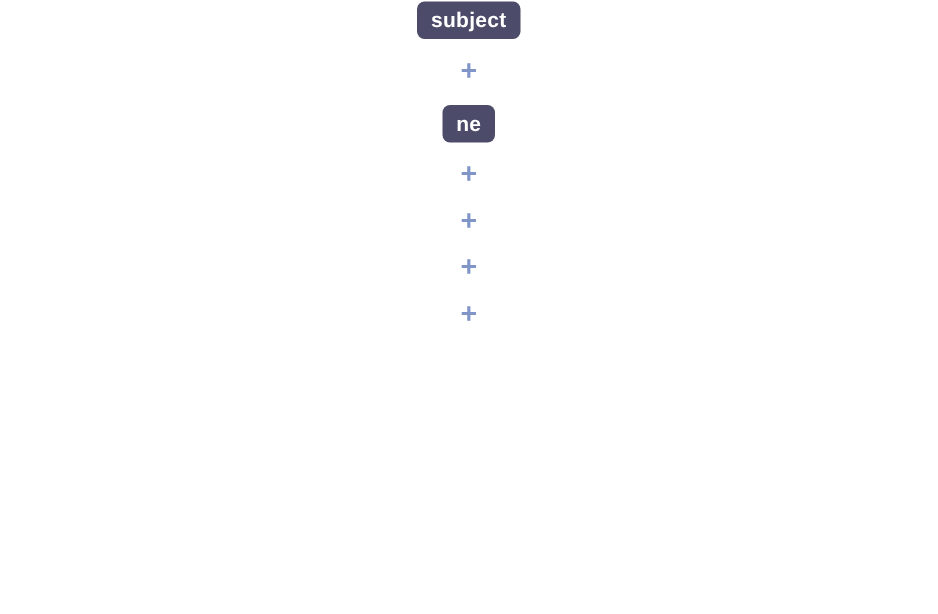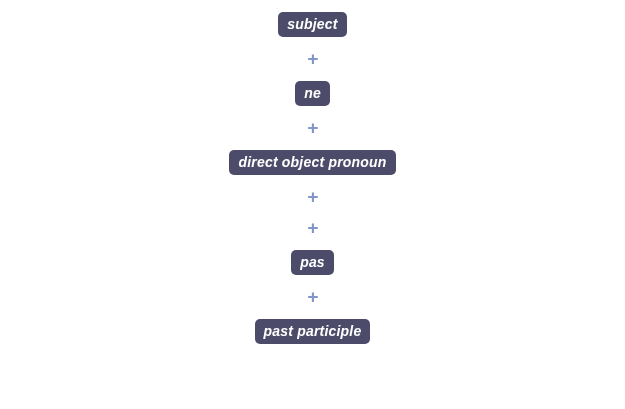--- a/index.html
+++ b/index.html
@@ -16,23 +16,22 @@
     font-family: "Liberation Sans", "DejaVu Sans", sans-serif;
     overflow: hidden;
   }
   .diagram {
     width: 625px;
     height: 409px;
     display: flex;
     flex-direction: column;
     align-items: center;
     justify-content: flex-start;
-    padding-top: 12px;
+    padding-top: 1px;
     gap: 13px;
-    font-style: italic;
   }
   .term-box {
     background: var(--box-bg);
     color: var(--box-text);
     font-size: 14px;
     font-weight: bold;
     line-height: 25px;
     height: 25px;
     padding: 0 9px;
     border-radius: 5px;
@@ -49,19 +48,16 @@
   }
 </style>
 </head>
 <body>
 
 <div class="diagram">
   <div class="term-box">subject</div>
   <div class="plus">+</div>
   <div class="term-box">ne</div>
   <div class="plus">+</div>
-  <div class="term-box">direct object pronoun</div>
   <div class="plus">+</div>
   <div class="plus">+</div>
-  <div class="term-box">pas</div>
   <div class="plus">+</div>
-  <div class="term-box">past participle</div>
 </div>
 
 </body></html>

